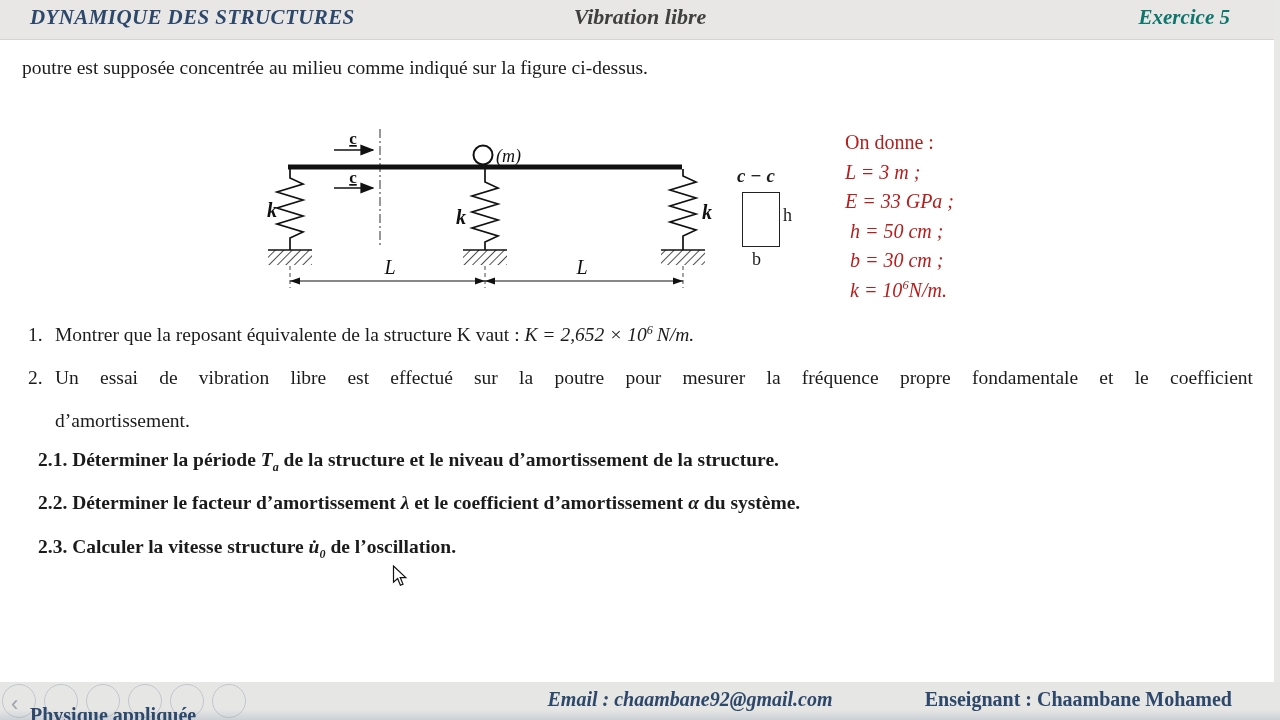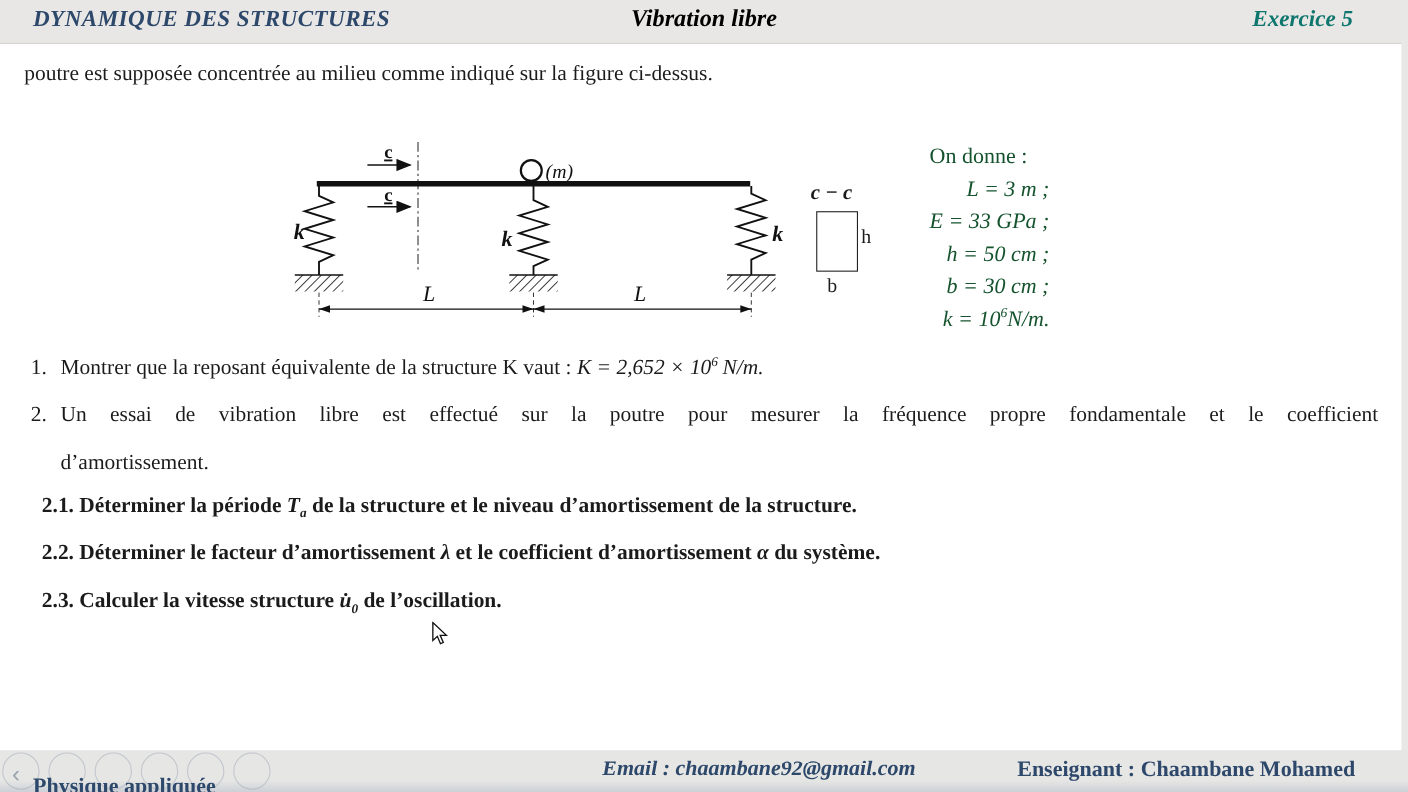--- a/index.html
+++ b/index.html
@@ -6,21 +6,21 @@
   html,body { margin:0; padding:0; }
   body { font-family:"Liberation Serif", serif; background:#ffffff; }
   #page { position:relative; width:1280px; height:720px; overflow:hidden; background:#ffffff; }
 
   
   .topbar { position:absolute; left:0; top:0; width:1280px; height:40px;
             background:#e8e7e5; border-bottom:1px solid #d4d4d2; }
   .topbar-left { position:absolute; left:30px; top:5px; font-size:21px; font-weight:bold;
                  font-style:italic; color:#2d486b; letter-spacing:0.4px; }
   .topbar-center { position:absolute; left:50%; transform:translateX(-50%); top:4px;
-                   font-size:22px; font-weight:bold; font-style:italic; color:#000000; }
+                   font-size:22px; font-weight:bold; font-style:italic; color:#404040; }
   .topbar-right { position:absolute; right:50px; top:5px; font-size:21px; font-weight:bold;
                   font-style:italic; color:#0f766e; }
 
   
   .right-strip { position:absolute; right:0; top:0; width:6px; height:720px; background:#e8e8e6; }
 
   
   .doc { font-size:19.5px; color:#1b1b1b; }
   .intro { position:absolute; left:22px; right:27px; top:46px; line-height:43px; }
   .jfull { text-align:justify; text-align-last:justify; }
@@ -50,23 +50,23 @@
   .clabel { font-size:17px; font-weight:bold; text-decoration:underline; }
 
   .section-block { position:absolute; left:735px; top:40px; width:80px; height:135px;
                    font-size:19px; color:#1b1b1b; }
   .sec-title { position:absolute; left:2px; top:0; font-weight:bold; font-style:italic; }
   .sec-rect { position:absolute; left:7px; top:27px; width:38px; height:55px;
               border:1.6px solid #222; background:#fff; }
   .sec-h { position:absolute; left:48px; top:40px; font-size:18px; }
   .sec-b { position:absolute; left:17px; top:84px; font-size:18px; }
 
-  .given { position:absolute; left:845px; top:3px; font-size:20px; line-height:29.5px; color:#14532d; }
+  .given { position:absolute; left:845px; top:3px; font-size:20px; line-height:29.5px; color:#b91c1c; }
   .given-title { font-style:normal; }
-  .given-item { font-style:italic;text-align:right; }
+  .given-item { font-style:italic; }
   .given-item.indent { padding-left:5px; }
 
   
   .footbar { position:absolute; left:0; top:682px; width:1280px; height:38px;
              background:linear-gradient(#e6e6e4 0%, #e6e6e4 72%, #ccd1d7 100%); }
   .foot-left { position:absolute; left:30px; top:22px; font-size:20px; font-weight:bold; color:#2d486b; }
   .foot-center { position:absolute; left:50%; transform:translateX(-50%); margin-left:50px; top:6px;
                  font-size:20px; font-weight:bold; font-style:italic; color:#2d486b; }
   .foot-right { position:absolute; right:48px; top:6px; font-size:20px; font-weight:bold; color:#2d486b; }
   .wm-circle { position:absolute; top:2px; width:34px; height:34px; border-radius:50%;

